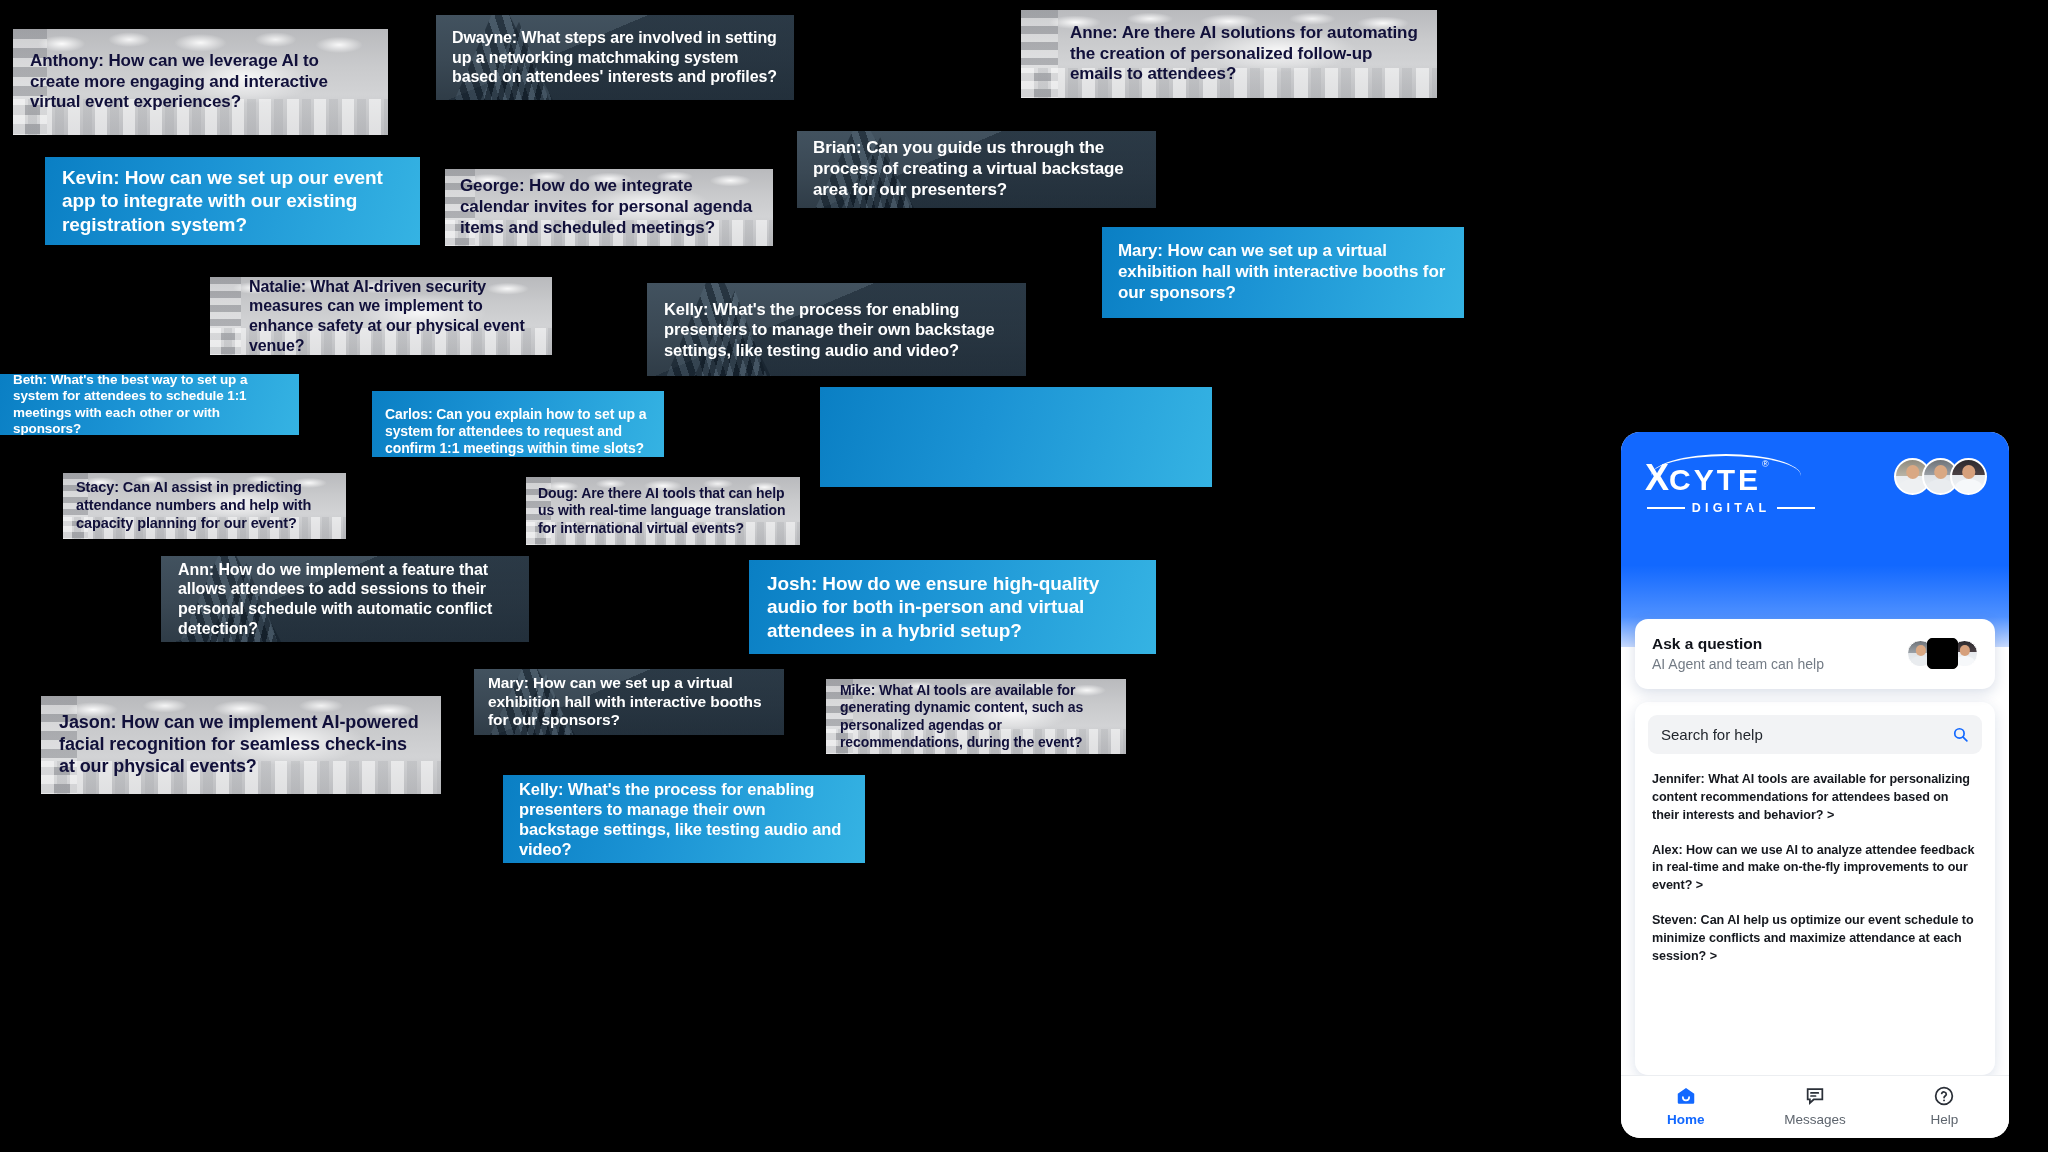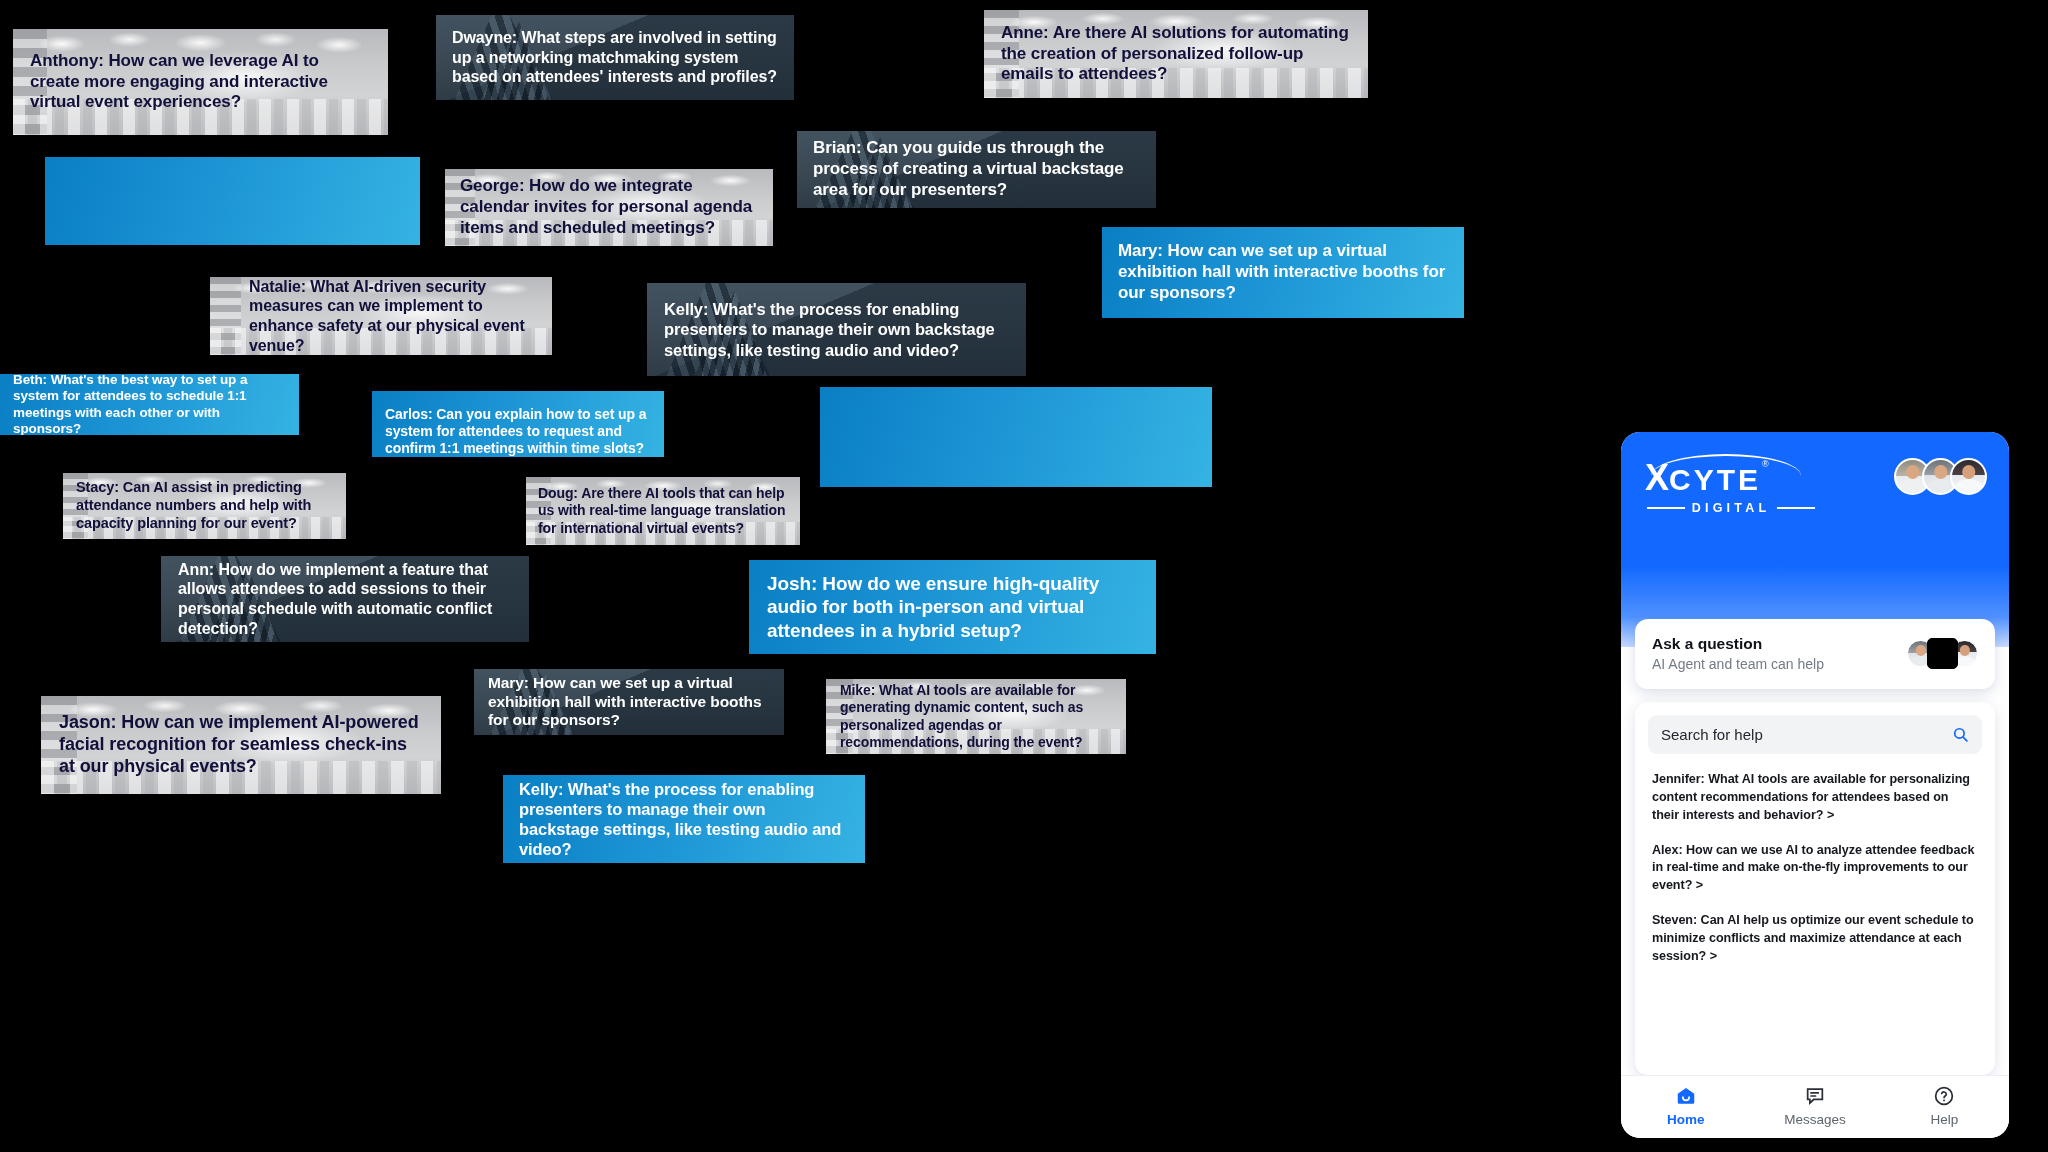--- a/index.html
+++ b/index.html
@@ -347,26 +347,27 @@
 
 <div id="cards-layer">
     <div class="card style-hall" style="left: 13px; top: 29px; width: 375px; height: 106px;">
       <div class="bg"></div>
       <div class="card-text" style="font-size: 17px; padding: 0px 17px;">Anthony: How can we leverage AI to create more engaging and interactive virtual event experiences?</div>
     </div>
     <div class="card style-tower" style="left: 436px; top: 15px; width: 358px; height: 85px;">
       <div class="bg"></div>
       <div class="card-text" style="font-size: 16px; padding: 0px 16px;">Dwayne: What steps are involved in setting up a networking matchmaking system based on attendees' interests and profiles?</div>
     </div>
-    <div class="card style-hall" style="left: 984px; top: 10px; width: 384px; height: 88px;">
+    <div class="card style-hall" style="left: 1021px; top: 10px; width: 416px; height: 88px; padding-left: 32px;">
       <div class="bg"></div>
       <div class="card-text" style="font-size: 17px; padding: 0px 17px;">Anne: Are there AI solutions for automating the creation of personalized follow-up emails to attendees?</div>
     </div>
     <div class="card style-blue" style="left: 45px; top: 157px; width: 375px; height: 88px;">
       <div class="bg"></div>
+      <div class="card-text" style="font-size: 19px; padding: 0px 17px;">Kevin: How can we set up our event app to integrate with our existing registration system?</div>
     </div>
     <div class="card style-hall" style="left: 445px; top: 169px; width: 328px; height: 77px;">
       <div class="bg"></div>
       <div class="card-text" style="font-size: 17px; padding: 0px 15px;">George: How do we integrate calendar invites for personal agenda items and scheduled meetings?</div>
     </div>
     <div class="card style-tower" style="left: 797px; top: 131px; width: 359px; height: 77px;">
       <div class="bg"></div>
       <div class="card-text" style="font-size: 17px; padding: 0px 16px;">Brian: Can you guide us through the process of creating a virtual backstage area for our presenters?</div>
     </div>
     <div class="card style-blue" style="left: 1102px; top: 227px; width: 362px; height: 91px;">

